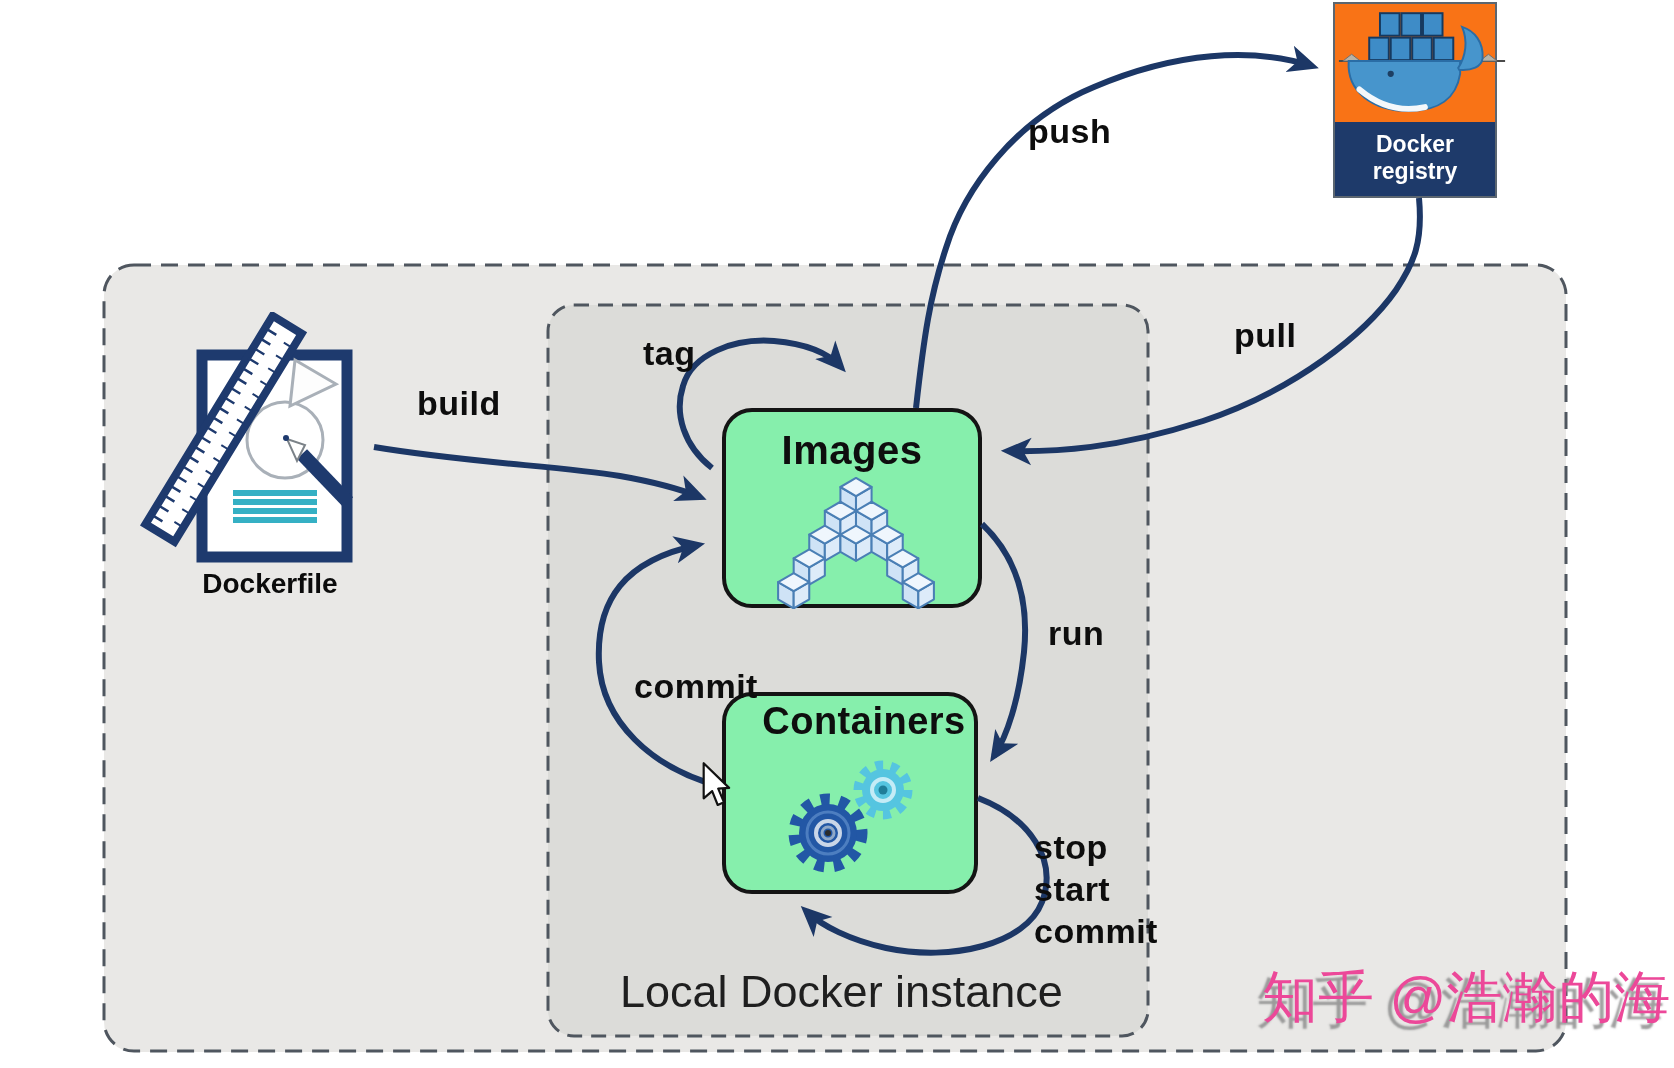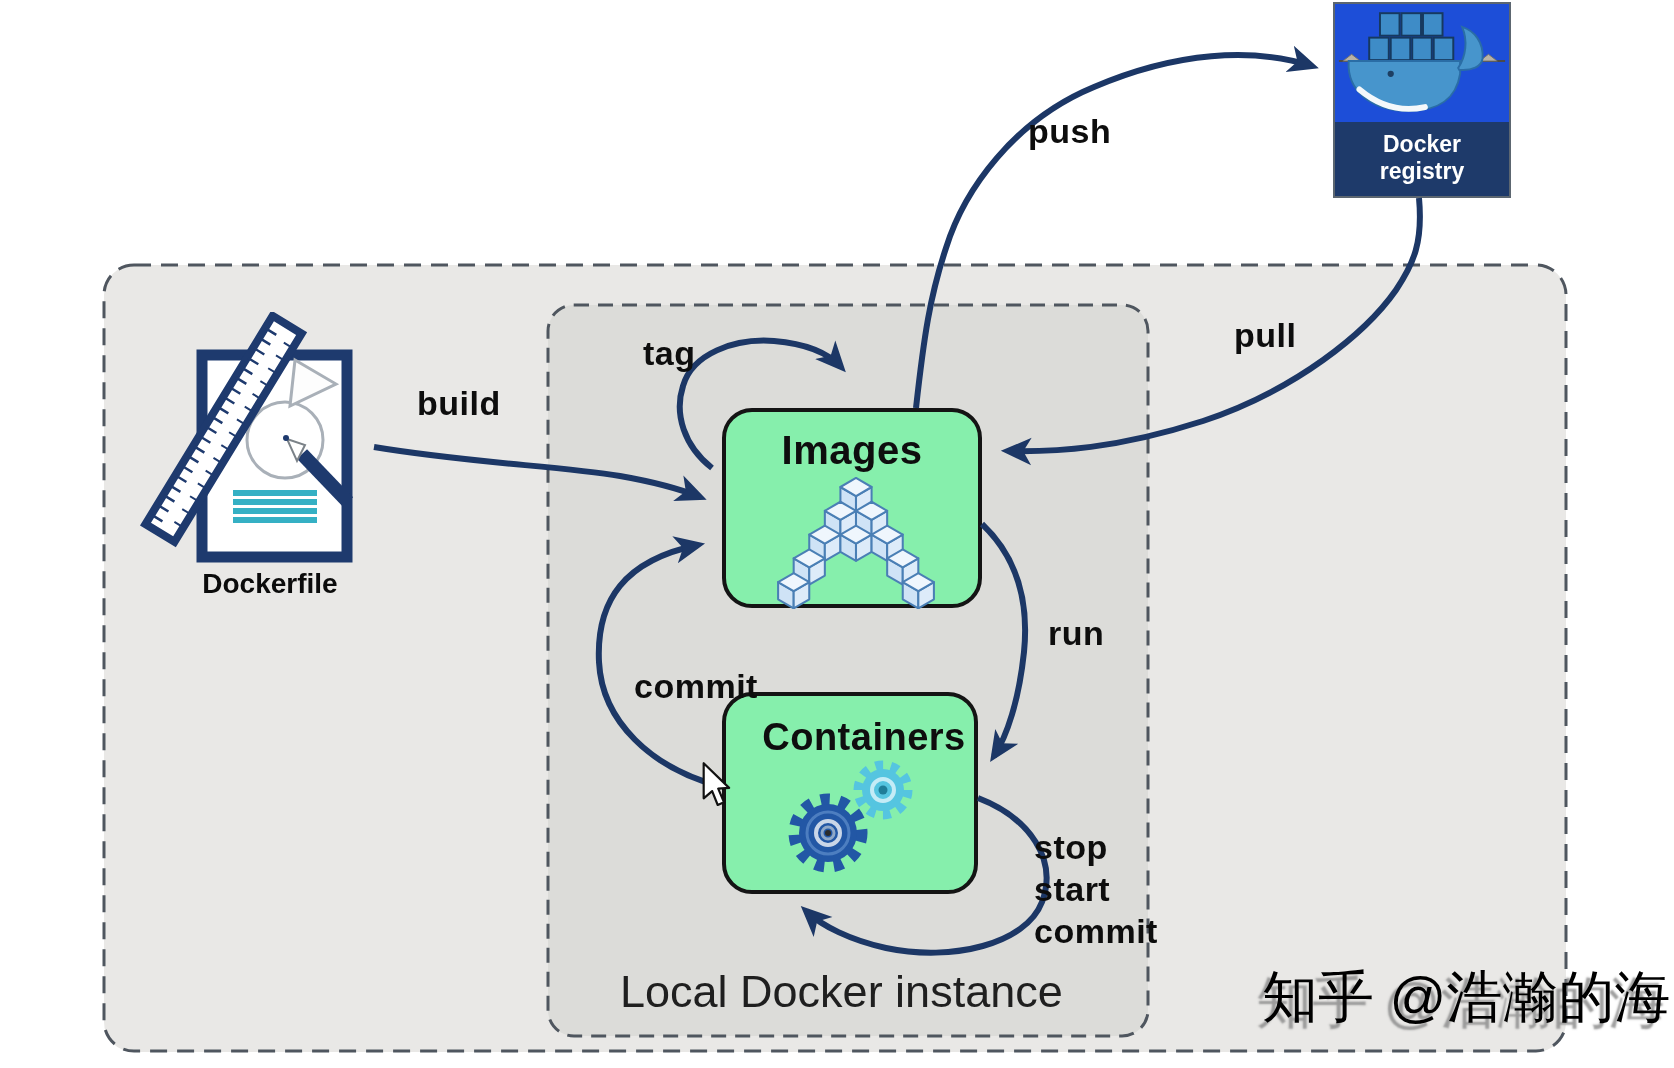--- a/index.html
+++ b/index.html
@@ -21,27 +21,27 @@
   .node{
     position:absolute;background:#86efac;border:4px solid #141414;
     border-radius:30px;box-sizing:border-box;text-align:center;
   }
   .node .node-title{
     font-weight:700;color:#0e0e0e;letter-spacing:.5px;
   }
   #images-node{left:722px;top:408px;width:260px;height:200px;}
   #images-node .node-title{font-size:40px;margin-top:16px;}
   #containers-node{left:722px;top:692px;width:256px;height:202px;}
-  #containers-node .node-title{font-size:38px;margin-top:20px;padding-left:28px;}
+  #containers-node .node-title{font-size:38px;margin-top:4px;padding-left:28px;}
   .node svg{position:absolute;left:0;top:0;}
 
   
   #registry-node{
-    position:absolute;left:1333px;top:2px;width:178px;height:196px;
-    background:#1d4ed8;border:2px solid #5c6670;box-sizing:border-box;
+    position:absolute;left:1333px;top:2px;width:164px;height:196px;
+    background:#f97316;border:2px solid #5c6670;box-sizing:border-box;
   }
   #registry-band{
     position:absolute;left:0;bottom:0;width:100%;height:74px;
     background:#1e3a6a;color:#ffffff;text-align:center;
     font-weight:700;font-size:23px;line-height:27px;padding-top:9px;
     box-sizing:border-box;
   }
 
   
   .lbl{
@@ -52,21 +52,21 @@
   #lbl-instance{
     position:absolute;left:620px;top:966px;width:440px;text-align:center;
     font-weight:400;font-size:45px;color:#1f1f1f;white-space:nowrap;
   }
   #dockerfile-label{
     position:absolute;left:150px;top:568px;width:240px;text-align:center;
     font-weight:700;font-size:28px;color:#0b0b0b;
   }
   #watermark{
     position:absolute;left:1262px;top:960px;
-    font-size:56px;font-weight:400;color:#000000;white-space:nowrap;
+    font-size:56px;font-weight:400;color:#ec4899;white-space:nowrap;
     text-shadow:-6px 6px 2px rgba(140,140,140,.85);
   }
   .abs{position:absolute;}
   svg{display:block;}
 </style>
 </head>
 <body>
 
 <div id="stage">
 

